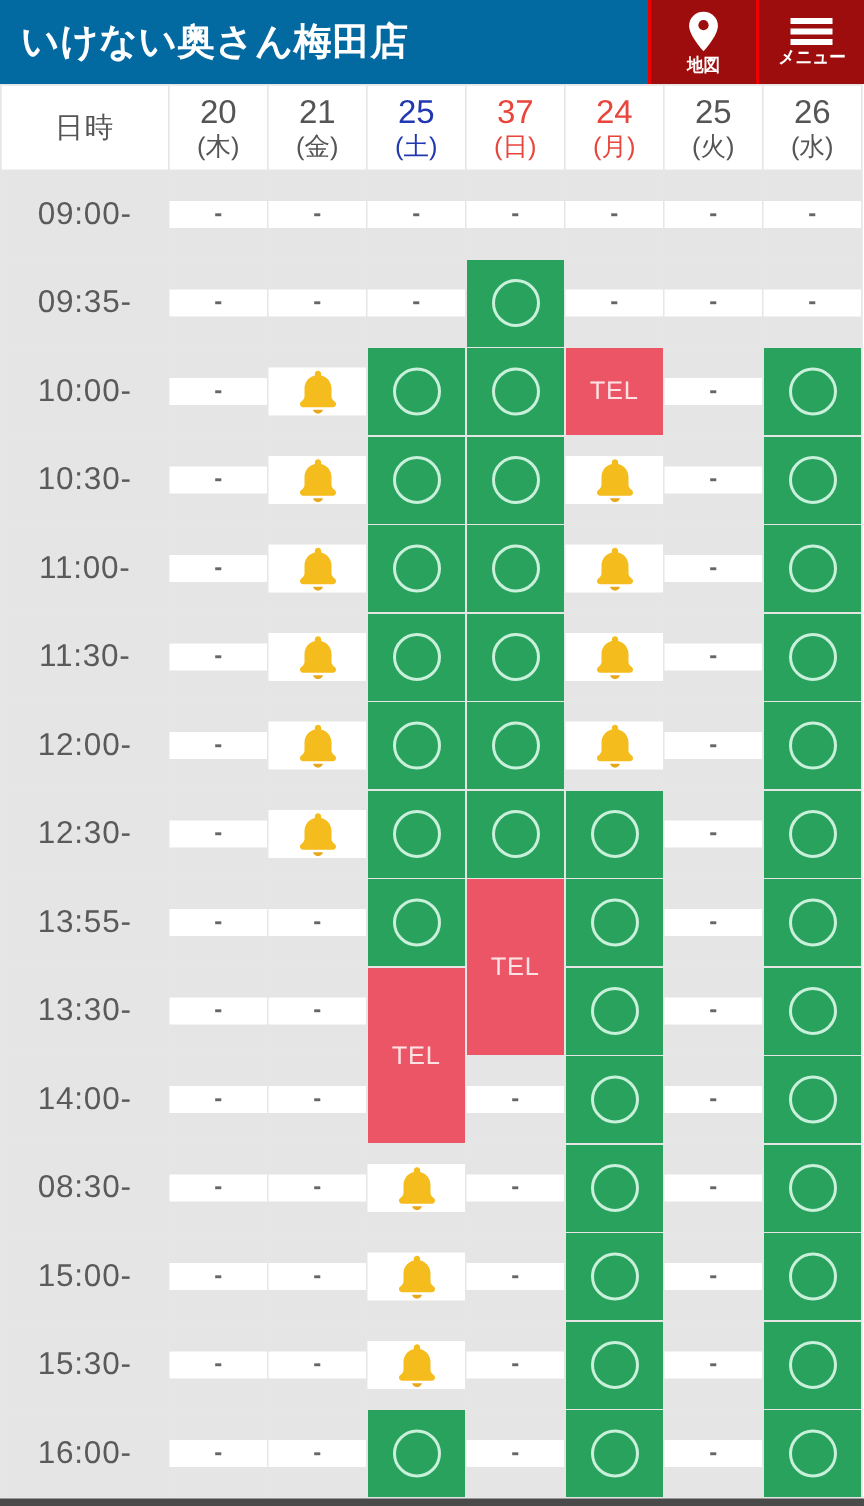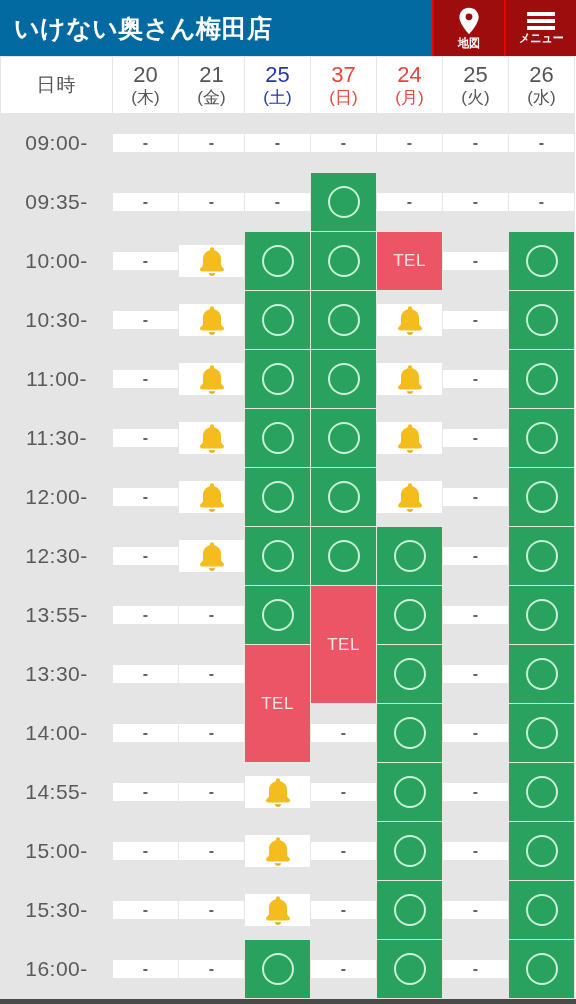--- a/index.html
+++ b/index.html
@@ -599,21 +599,21 @@
         <td class="slot st-none">
           <div class="inner">-</div>
         </td>
         <td class="slot st-open">
           <div class="inner">
             <span class="circle"></span>
           </div>
         </td>
       </tr>
       <tr>
-        <td class="cell-time">14:55-</td>
+        <td class="cell-time">08:30-</td>
         <td class="slot st-none">
           <div class="inner">-</div>
         </td>
         <td class="slot st-none">
           <div class="inner">-</div>
         </td>
         <td class="slot st-bell">
           <div class="inner">
             <svg class="bell-icon" viewBox="0 0 30 32" aria-hidden="true">
               <path fill="#f5bc1e" d="M15 2.2c1.2 0 2.1.9 2.1 2v1.1c4 .9 6.9 4.4 6.9 8.6v5.3c0 1.1.5 2.1 1.3 2.8l1 .9c.5.4.7 1 .7 1.6 0 1.1-.9 2-2 2H5c-1.1 0-2-.9-2-2 0-.6.2-1.2.7-1.6l1-.9c.8-.7 1.3-1.7 1.3-2.8v-5.3c0-4.2 2.9-7.7 6.9-8.6V4.2c0-1.1.9-2 2.1-2z"></path>

